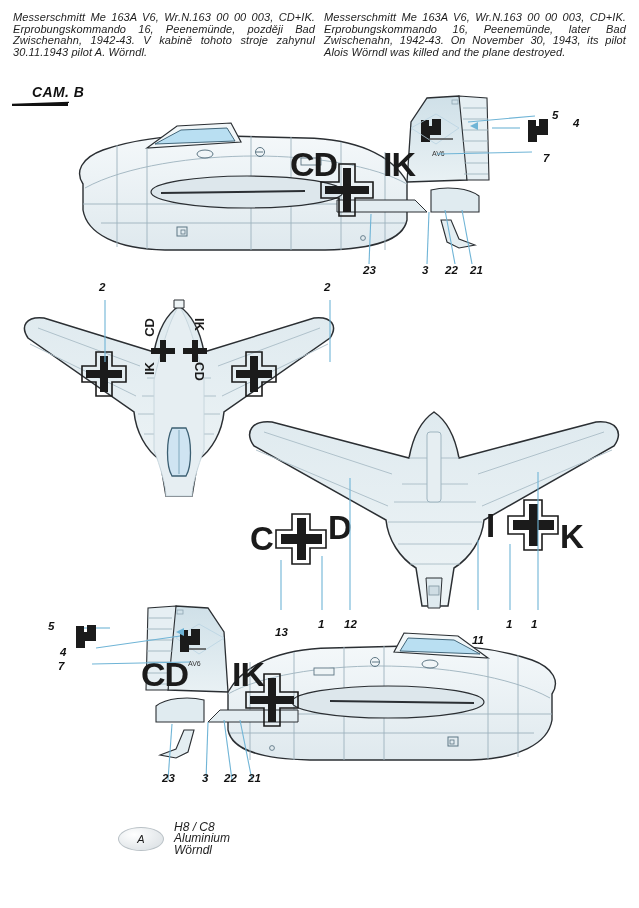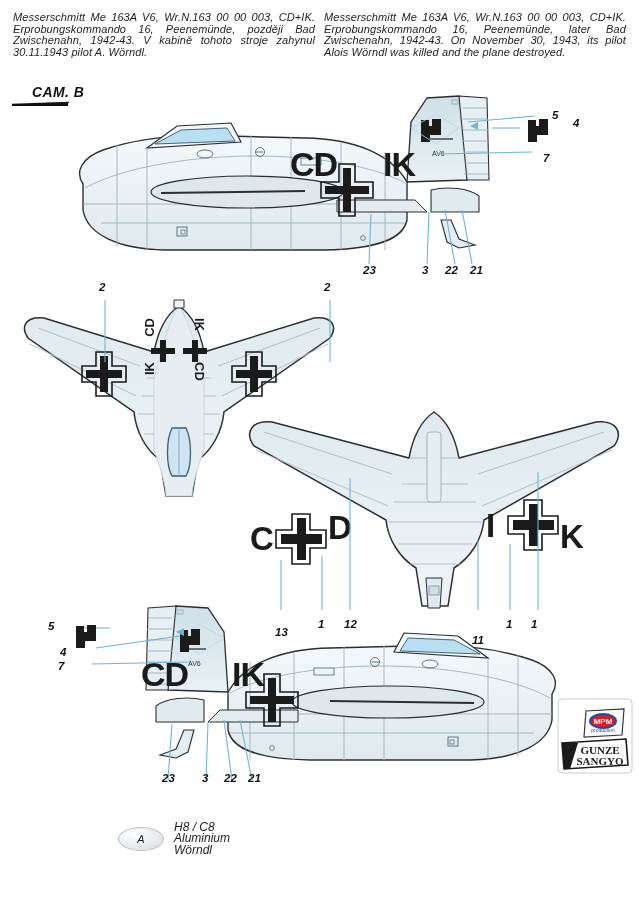--- a/index.html
+++ b/index.html
@@ -393,36 +393,20 @@
   <div class="cal" style="left:60px;top:646px;">4</div>
   <div class="cal" style="left:58px;top:660px;">7</div>
 
   <svg class="stage" style="left:70px;top:618px;" width="30" height="34">
     <g fill="#1b1b1b">
       <path d="M6 14 l11 0 l0 -7 l9 0 l0 16 l-11 0 l0 7 l-9 0 Z"></path>
       <path d="M14 8 l-8 0 l0 7 l8 0 Z"></path>
     </g>
   </svg>
 
-  <div class="brand">
-    <svg width="78" height="78" viewBox="0 0 78 78">
-      <rect x="2" y="2" width="74" height="74" rx="4" fill="#ffffff" stroke="#c9ccd0" stroke-width="1"></rect>
-
-      <path d="M30 14 L68 12 L66 38 L28 40 Z" fill="#ffffff" stroke="#33363a" stroke-width="1.2"></path>
-      <ellipse cx="47" cy="24" rx="13" ry="7" fill="#e11b22"></ellipse>
-      <ellipse cx="47" cy="24" rx="13" ry="7" fill="none" stroke="#1d4fa0" stroke-width="2"></ellipse>
-      <text x="47" y="27" text-anchor="middle" font-family="Liberation Sans, sans-serif" font-size="8" font-weight="700" fill="#ffffff">MPM</text>
-      <text x="47" y="35" text-anchor="middle" font-family="Liberation Sans, sans-serif" font-size="5" fill="#1d4fa0">production</text>
-
-      <path d="M6 46 L70 42 L72 68 L8 72 Z" fill="#ffffff" stroke="#1b1b1b" stroke-width="1.6"></path>
-      <path d="M6 46 L22 46 L14 72 L8 72 Z" fill="#1b1b1b"></path>
-      <text x="44" y="57" text-anchor="middle" font-family="Liberation Serif, serif" font-size="11" font-weight="700" fill="#1b1b1b">GUNZE</text>
-      <text x="44" y="68" text-anchor="middle" font-family="Liberation Serif, serif" font-size="11" font-weight="700" fill="#1b1b1b">SANGYO</text>
-    </svg>
-  </div>
 
   <div class="legend">
     <div class="swatch">
       <span>A</span>
     </div>
     <div class="legend-txt">
       <div>H8 / C8</div>
       <div>Aluminium</div>
       <div>Wörndl</div>
     </div>

